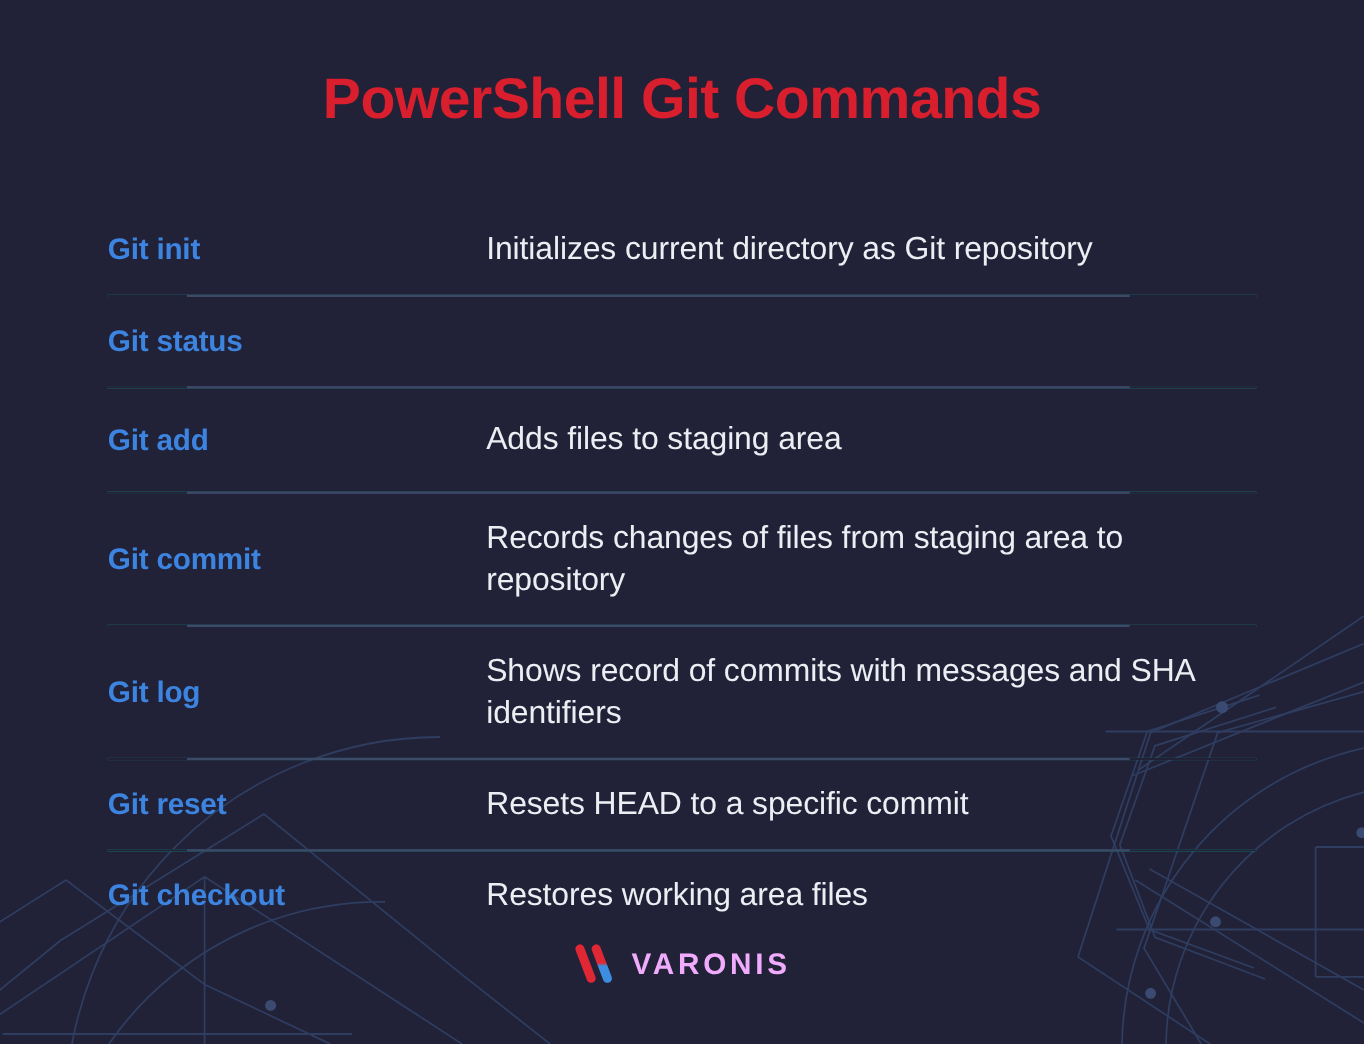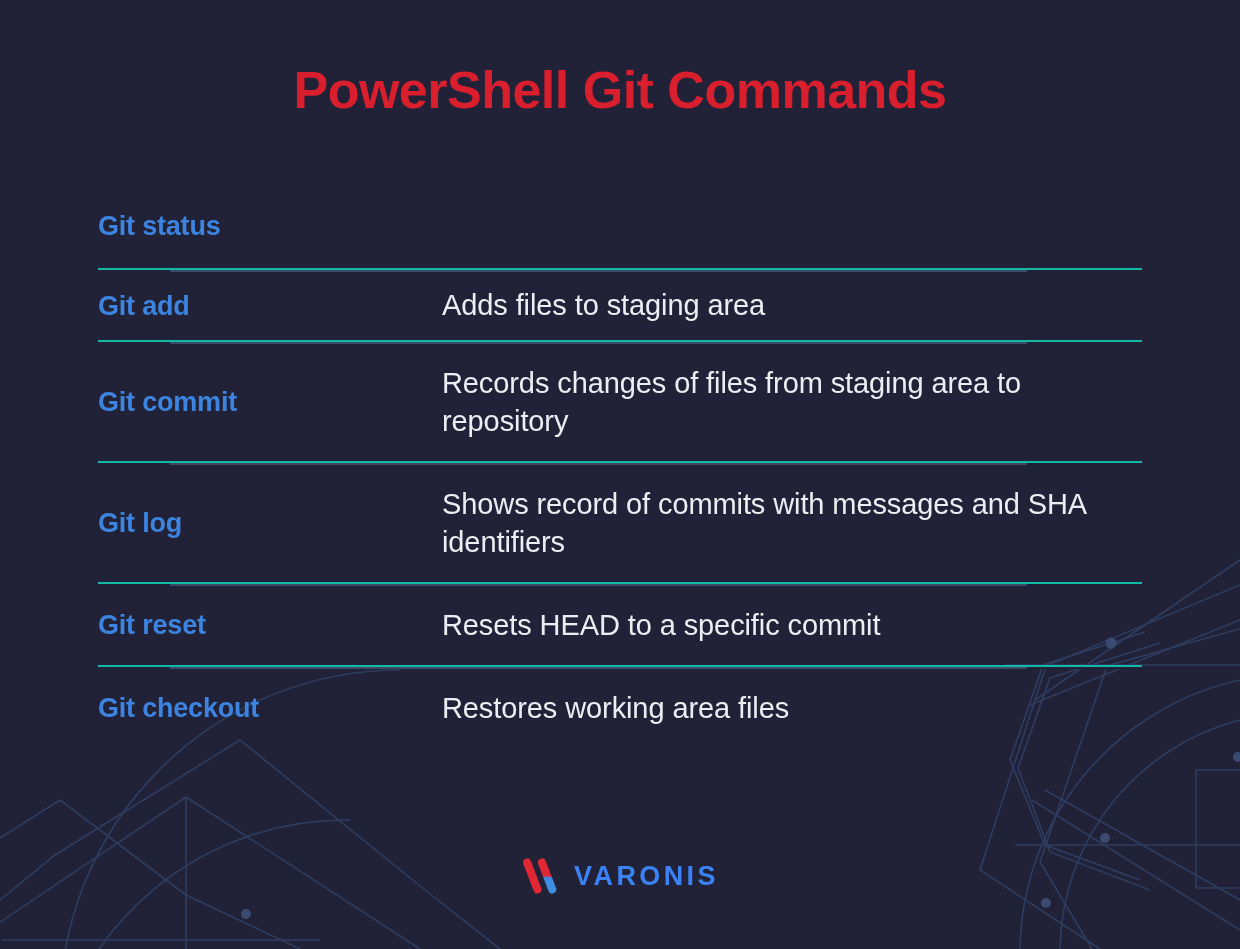--- a/index.html
+++ b/index.html
@@ -47,21 +47,21 @@
     left: 98px;
     top: 185px;
     width: 1044px;
   }
   .row {
     position: relative;
     display: flex;
     align-items: center;
     box-sizing: border-box;
   }
-  .row + .row { border-top: 4px solid #14b8a6; }
+  .row + .row { border-top: 2px solid #14b8a6; }
   
   .row + .row::before {
     content: "";
     position: absolute;
     left: 0; right: 0; top: -2px;
     height: 2px;
     background: #212237;
   }
   .row + .row::after {
     content: "";
@@ -84,40 +84,40 @@
   .desc {
     flex: 1 1 auto;
     color: #eceef3;
     font-size: 29px;
     font-weight: normal;
     line-height: 1.28;
     letter-spacing: -0.1px;
   }
   .r1 { height: 83px; }
   .r2 { height: 83px; }
-  .r3 { height: 72px; }
+  .r3 { height: 96px; }
   .r4 { height: 121px; }
   .r5 { height: 121px; }
   .r6 { height: 83px; }
   .r7 { height: 83px; }
 
   
   #logo {
     position: absolute;
     left: 0;
     top: 858px;
     width: 1240px;
     display: flex;
     align-items: center;
     justify-content: center;
   }
   #logo-mark { display: block; }
   #logo-word {
     margin-left: 13px;
-    color: #3b82f6;
+    color: #f0abfc;
     font-size: 27px;
     font-weight: bold;
     letter-spacing: 3.4px;
     line-height: 1;
     font-family: "Liberation Sans", sans-serif;
   }
 </style>
 </head>
 <body>
 
@@ -160,20 +160,24 @@
       <circle cx="1046" cy="903" r="5"></circle>
       <circle cx="246" cy="914" r="5"></circle>
       <circle cx="1238" cy="757" r="5"></circle>
     </g>
   </svg>
 
   <div id="title">PowerShell Git Commands</div>
 
   <div id="table">
 
+    <div class="row r1">
+      <div class="cmd">Git init</div>
+      <div class="desc">Initializes current directory as Git repository</div>
+    </div>
 
     <div class="row r2">
       <div class="cmd">Git status</div>
     </div>
 
     <div class="row r3">
       <div class="cmd">Git add</div>
       <div class="desc">Adds files to staging area</div>
     </div>
 

